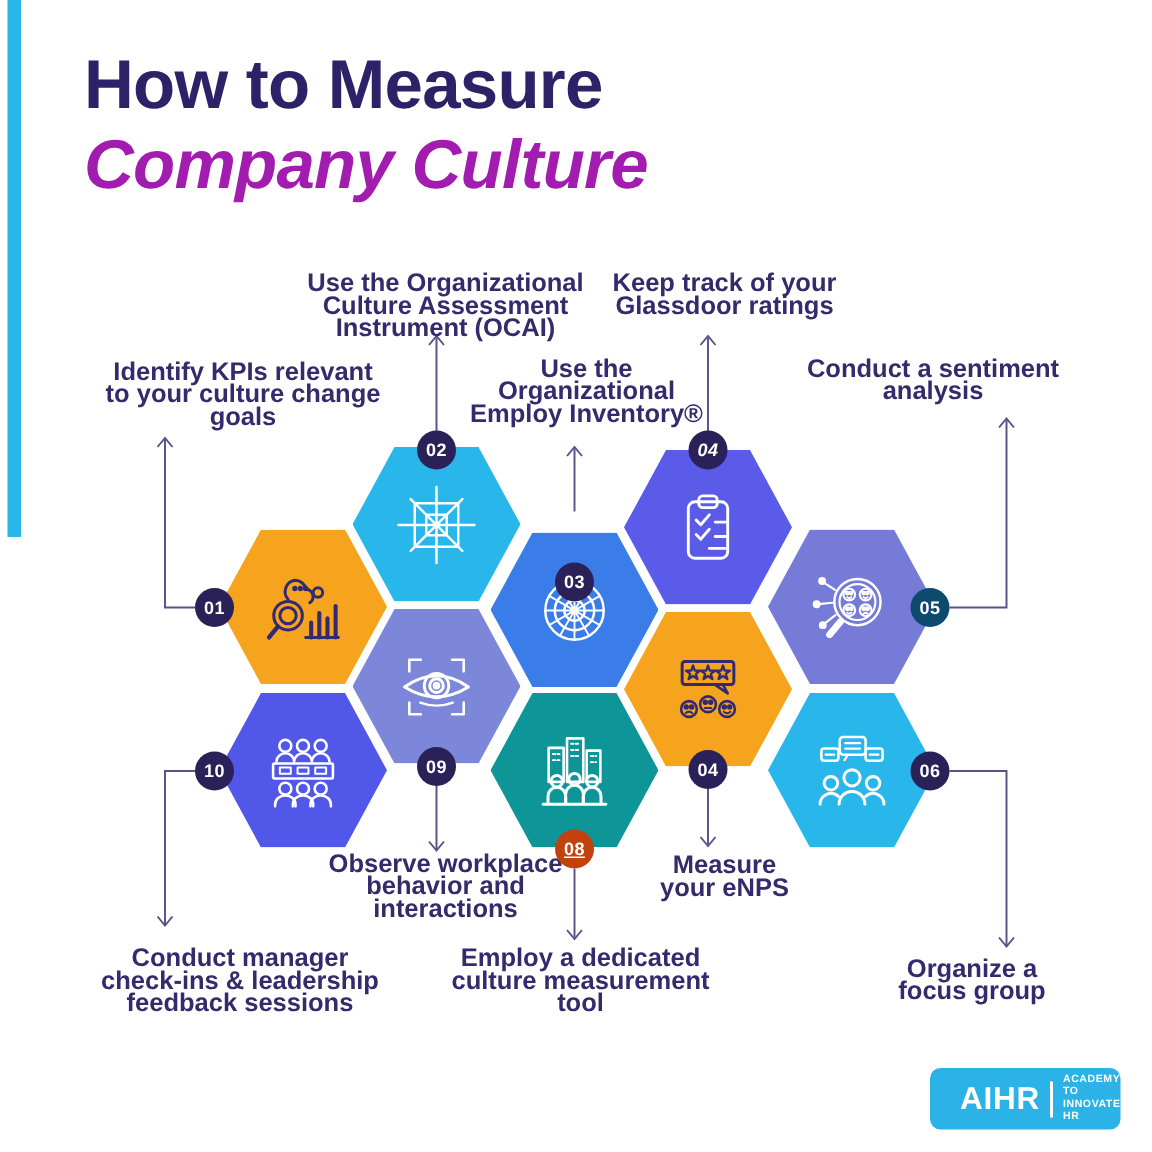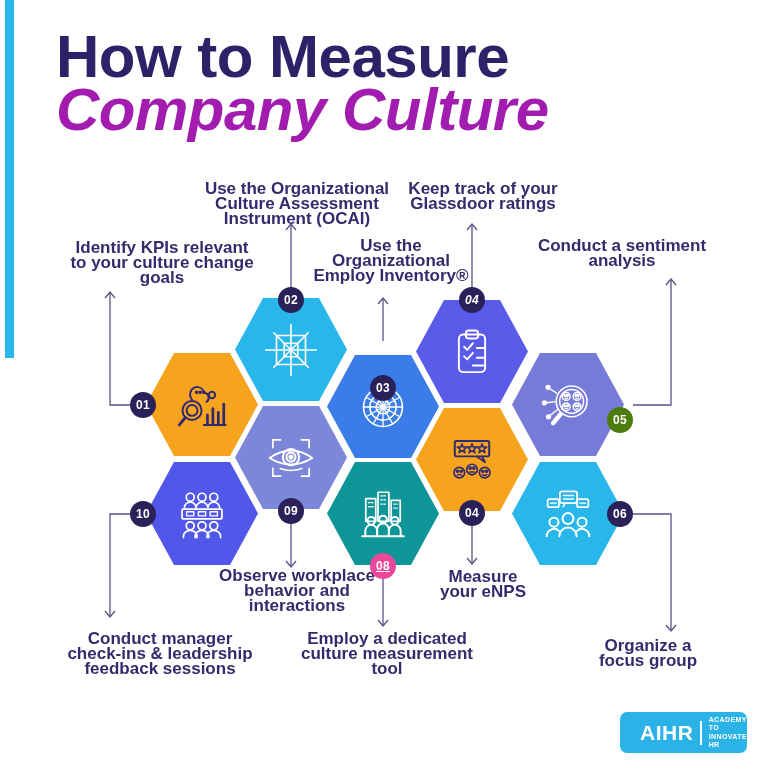--- a/index.html
+++ b/index.html
@@ -1,20 +1,20 @@
 <!DOCTYPE html>
 <html><head>
 <meta charset="utf-8">
 <style>
   html,body{margin:0;padding:0;background:#fff;}
   .canvas{position:relative;width:768px;height:768px;background:#ffffff;overflow:hidden;
           font-family:"Liberation Sans", sans-serif;}
   .accent-bar{position:absolute;left:5px;top:0;width:9px;height:358px;z-index:1;}
   .title{position:absolute;left:56px;top:30px;z-index:2;font-weight:800;
-         font-size:60px;line-height:53px;letter-spacing:-0.5px;}
+         font-size:46px;line-height:53px;letter-spacing:-0.5px;}
   .title .t1{color:#2C2267;}
   .title .t2{color:#a21caf;font-style:italic;}
   .conn-svg{position:absolute;left:0;top:0;z-index:3;pointer-events:none;}
   .conn{fill:none;stroke:#5A5186;stroke-width:1.3px;}
   .label{position:absolute;z-index:4;transform:translateX(-50%);text-align:center;
          font-size:17px;font-weight:700;line-height:15.2px;color:#352A6B;white-space:pre-line;width:230px;}
   .hex{position:absolute;width:112px;height:103px;z-index:5;display:flex;align-items:center;justify-content:center;
        clip-path:polygon(0% 50%,25% 0%,75% 0%,100% 50%,75% 100%,25% 100%);color:#ffffff;}
   .hex.dark{color:#312A72;}
   .hex svg{stroke:currentColor;fill:none;stroke-linecap:round;stroke-linejoin:round;stroke-width:2.2px;}
@@ -250,30 +250,30 @@
     </div>
   <div class="badge" style="left: 278px; top: 287px; background-color: rgb(42, 33, 89);">
       <span>02</span>
     </div>
   <div class="badge" style="left: 370px; top: 340px; background-color: rgb(42, 33, 89); margin-top: 35px;">
       <span>03</span>
     </div>
   <div class="badge" style="left: 459px; top: 287px; background-color: rgb(42, 33, 89); font-style: italic;">
       <span>04</span>
     </div>
-  <div class="badge" style="left: 607px; top: 392px; background-color: #4d7c0f; margin-top: 15px;">
+  <div class="badge" style="left: 607px; top: 392px; background-color: #0c4a6e;">
       <span>05</span>
     </div>
   <div class="badge" style="left: 607px; top: 501px; background-color: rgb(42, 33, 89);">
       <span>06</span>
     </div>
   <div class="badge" style="left: 459px; top: 500px; background-color: rgb(42, 33, 89);">
       <span>04</span>
     </div>
-  <div class="badge" style="left: 370px; top: 553px; background-color: #ec4899; text-decoration: underline;">
+  <div class="badge" style="left: 370px; top: 553px; background-color: #c2410c; text-decoration: underline;">
       <span>08</span>
     </div>
   <div class="badge" style="left: 278px; top: 498px; background-color: rgb(42, 33, 89);">
       <span>09</span>
     </div>
   <div class="badge" style="left: 130px; top: 501px; background-color: rgb(42, 33, 89);">
       <span>10</span>
     </div>
 
   <div class="logo" style="background-color: rgb(43, 179, 232); padding-left: 20px;">

